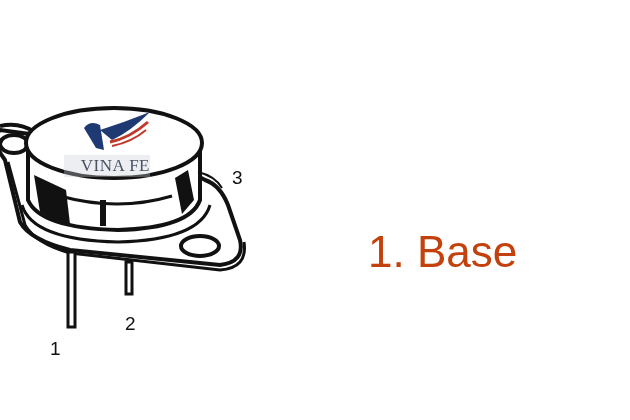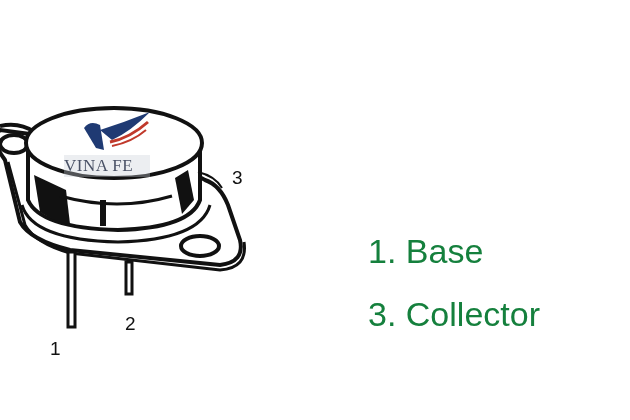--- a/index.html
+++ b/index.html
@@ -7,28 +7,28 @@
       position: relative; width: 630px; height: 420px; overflow: hidden;
       background: #ffffff; font-family: "Liberation Sans", sans-serif; color: #111;
     }
     .pkg { position: absolute; left: 0; top: 0; }
     .pin-label {
       position: absolute; font-size: 19px; color: #111;
       font-family: "Liberation Sans", sans-serif;
     }
     .legend { position: absolute; left: 368px; top: 220px; }
     .legend-item {
-      font-size: 34px; line-height: 63px; color: #15803d; white-space: nowrap;
+      font-size: 44px; line-height: 63px; color: #c2410c; white-space: nowrap;
       font-family: "Liberation Sans", sans-serif;
     }
     .watermark {
       position: absolute; left: 64px; top: 155px; width: 86px; height: 22px;
       background: rgba(200,205,215,0.35);
       font-family: "Liberation Serif", serif; font-size: 17px; color: #4a5266;
-      letter-spacing: 0.5px; text-align: left; line-height: 22px;
+      letter-spacing: 0.5px; text-align: right; line-height: 22px;
     }
   </style>
 </head>
 <body>
 
 <div class="canvas">
 
   <svg class="pkg" width="300" height="380" viewBox="0 0 300 380">
 
     <path d="M 0 130 Q -10 140 5 160 L 20 222 Q 30 240 70 250 L 220 265 Q 245 262 240 240 L 228 205 Q 220 185 205 180 L 150 150 Z" fill="#fff" stroke="#111" stroke-width="4"></path>
@@ -65,19 +65,15 @@
 
   <div class="pin-label" style="left:50px; top:338px;">1</div>
   <div class="pin-label" style="left:125px; top:313px;">2</div>
   <div class="pin-label" style="left:232px; top:167px;">3</div>
 
   <div class="legend">
     <div class="legend-item">
       <span>1.</span>
       <span>Base</span>
     </div>
-    <div class="legend-item">
-      <span>3.</span>
-      <span>Collector</span>
-    </div>
   </div>
 
 </div>
 
 </body></html>

